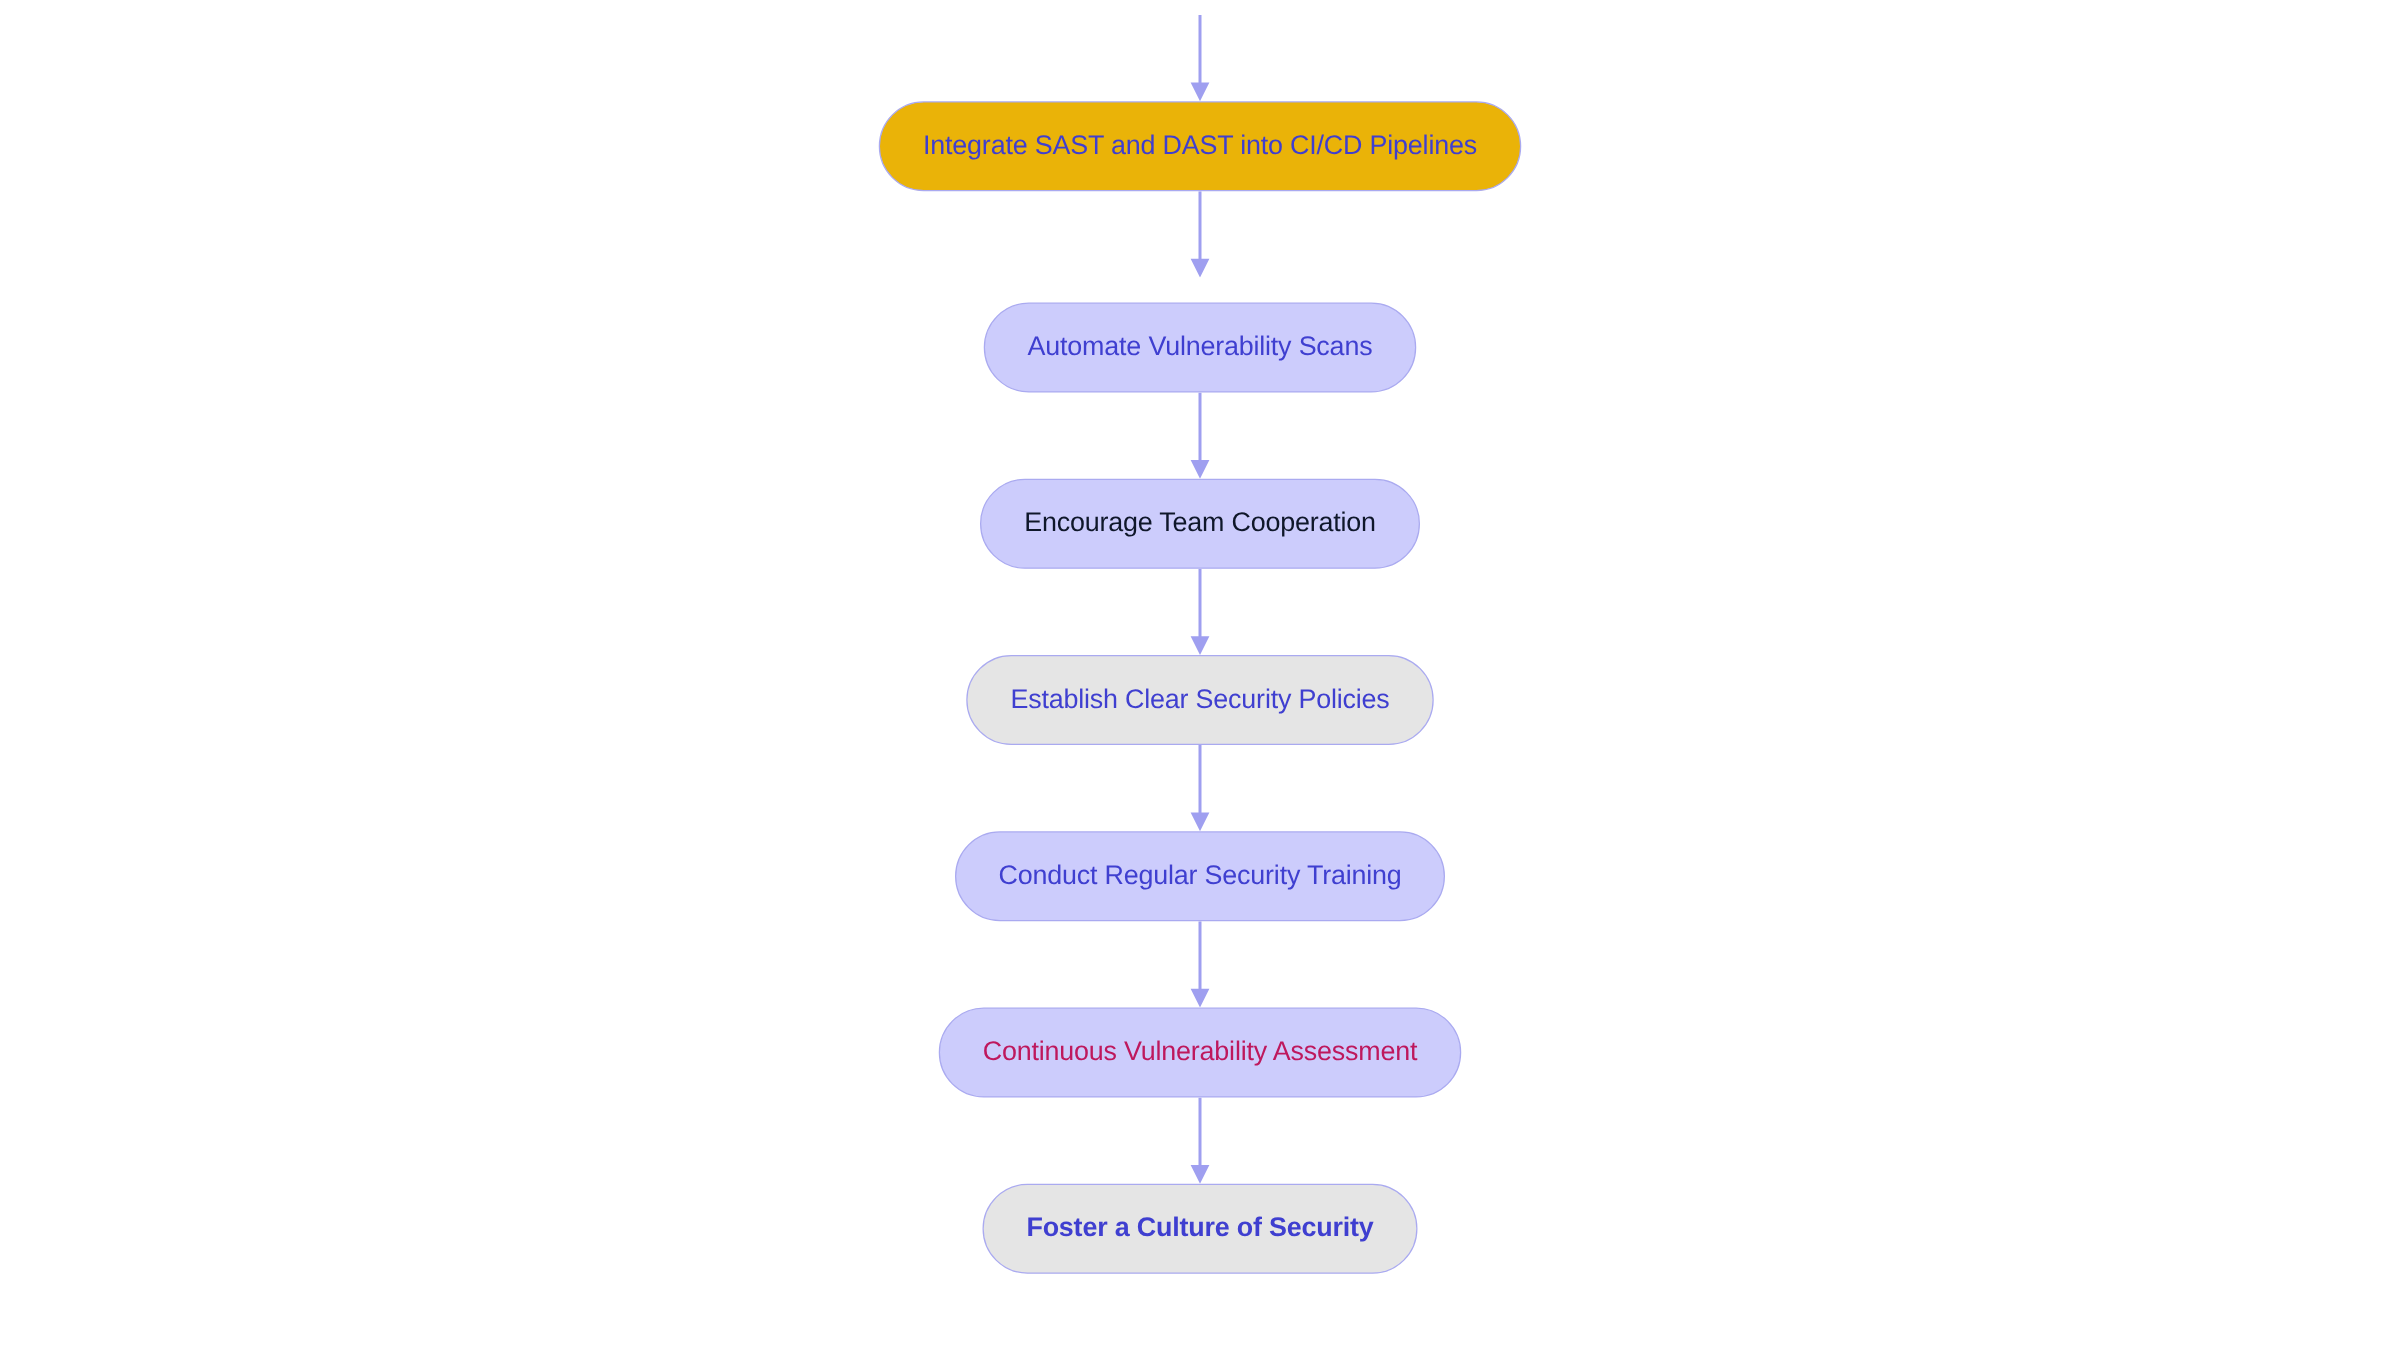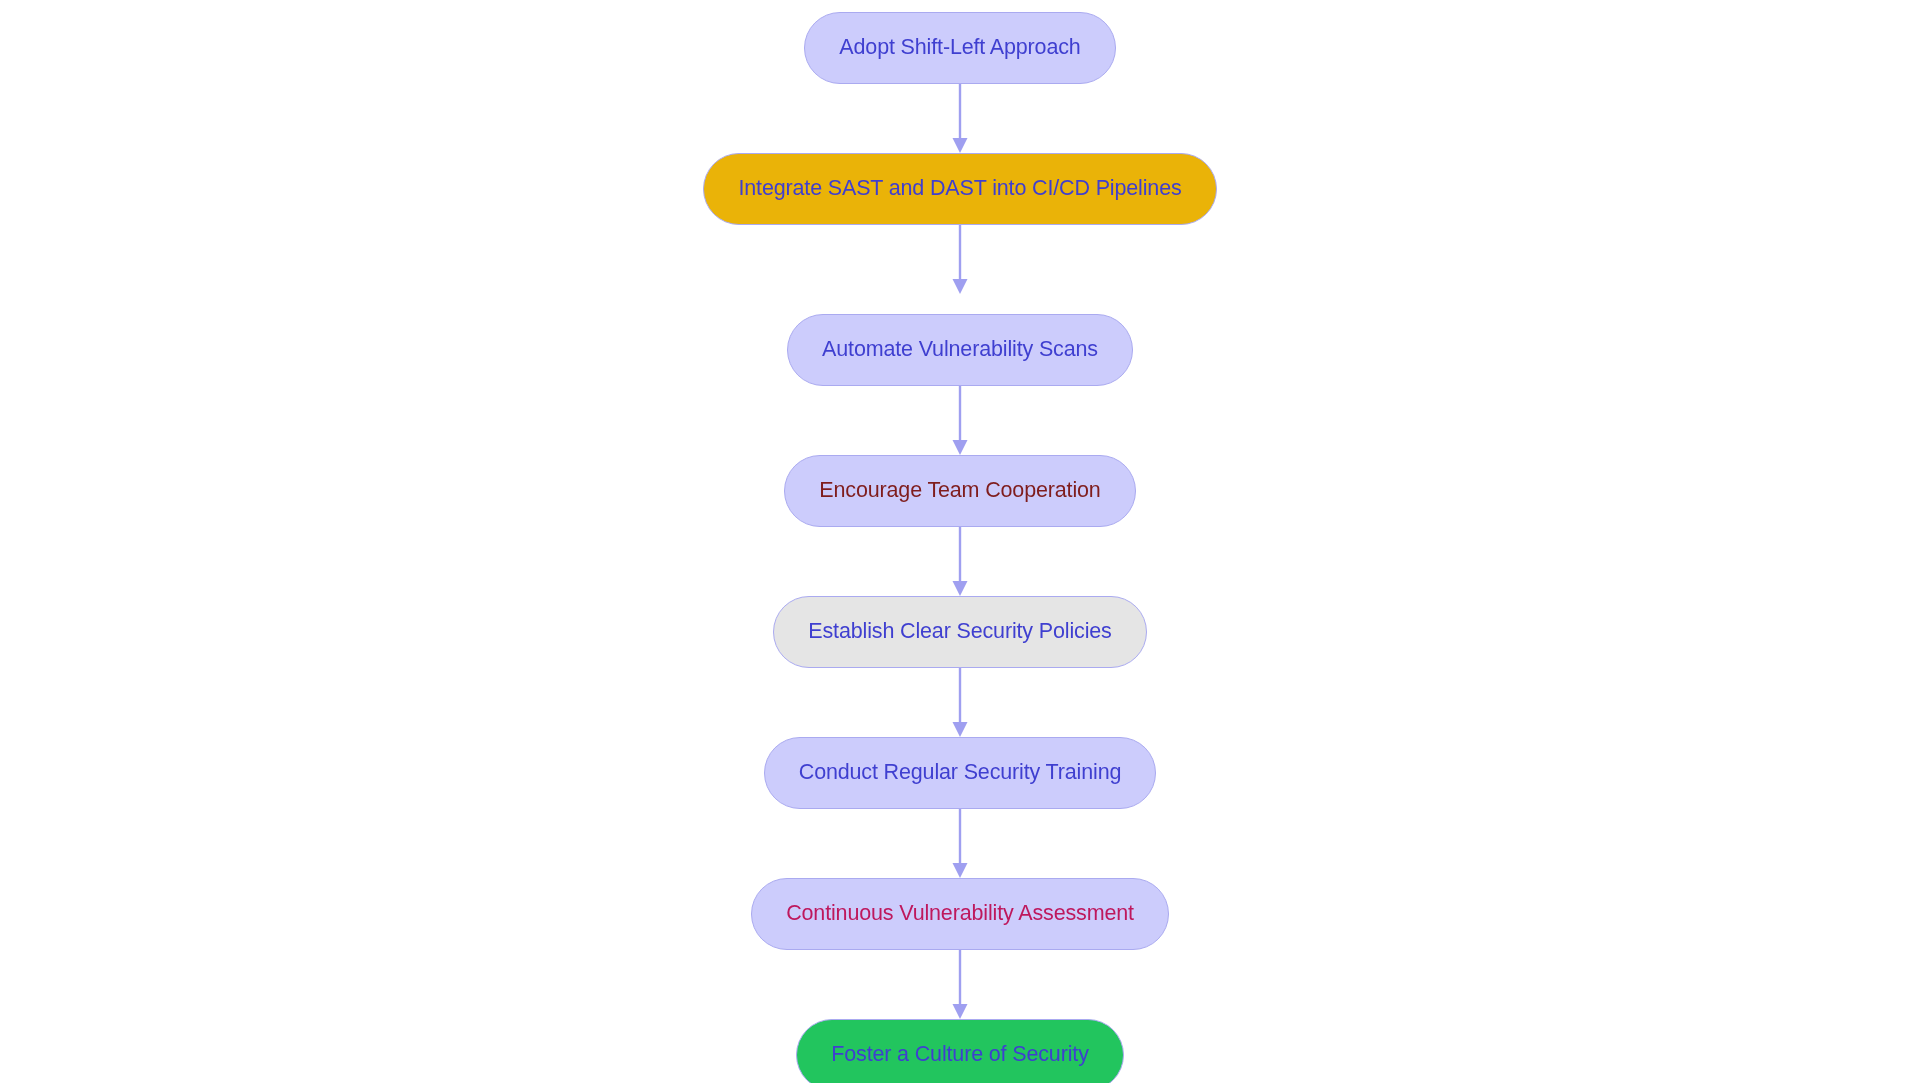--- a/index.html
+++ b/index.html
@@ -61,23 +61,20 @@
     display: block;
     flex: 0 0 auto;
   }
 </style>
 </head>
 <body style="background: rgb(255, 255, 255);">
 
 <div id="flowchart-canvas" style="background: rgb(255, 255, 255);">
   <div class="flow-column" style="top: 12px;">
 
-    <div class="flow-node" style="background: rgb(204, 204, 252); border-color: rgb(170, 170, 240);">
-      <span class="flow-node-label" style="color: rgb(63, 63, 208);">Adopt Shift-Left Approach</span>
-    </div>
 
     <svg class="flow-connector" viewBox="0 0 24 69" xmlns="http://www.w3.org/2000/svg">
       <line x1="12" y1="0" x2="12" y2="56" stroke="#9f9ff0" stroke-width="2.4"></line>
       <polygon points="12,69 4.5,54 19.5,54" fill="#9f9ff0"></polygon>
     </svg>
 
     <div class="flow-node" style="background: #eab308; border-color: rgb(170, 170, 240);">
       <span class="flow-node-label" style="color: rgb(63, 63, 208);">Integrate SAST and DAST into CI/CD Pipelines</span>
     </div>
 
@@ -89,21 +86,21 @@
     <div class="flow-node" style="background: rgb(204, 204, 252); border-color: rgb(170, 170, 240); margin-top: 20px;">
       <span class="flow-node-label" style="color: rgb(63, 63, 208);">Automate Vulnerability Scans</span>
     </div>
 
     <svg class="flow-connector" viewBox="0 0 24 69" xmlns="http://www.w3.org/2000/svg">
       <line x1="12" y1="0" x2="12" y2="56" stroke="#9f9ff0" stroke-width="2.4"></line>
       <polygon points="12,69 4.5,54 19.5,54" fill="#9f9ff0"></polygon>
     </svg>
 
     <div class="flow-node" style="background: rgb(204, 204, 252); border-color: rgb(170, 170, 240);">
-      <span class="flow-node-label" style="color: #7f1d1d;">Encourage Team Cooperation</span>
+      <span class="flow-node-label" style="color: #0f172a;">Encourage Team Cooperation</span>
     </div>
 
     <svg class="flow-connector" viewBox="0 0 24 69" xmlns="http://www.w3.org/2000/svg">
       <line x1="12" y1="0" x2="12" y2="56" stroke="#9f9ff0" stroke-width="2.4"></line>
       <polygon points="12,69 4.5,54 19.5,54" fill="#9f9ff0"></polygon>
     </svg>
 
     <div class="flow-node" style="background: #e5e5e5; border-color: rgb(170, 170, 240);">
       <span class="flow-node-label" style="color: rgb(63, 63, 208);">Establish Clear Security Policies</span>
     </div>
@@ -124,18 +121,18 @@
 
     <div class="flow-node" style="background: rgb(204, 204, 252); border-color: rgb(170, 170, 240);">
       <span class="flow-node-label" style="color: #be185d;">Continuous Vulnerability Assessment</span>
     </div>
 
     <svg class="flow-connector" viewBox="0 0 24 69" xmlns="http://www.w3.org/2000/svg">
       <line x1="12" y1="0" x2="12" y2="56" stroke="#9f9ff0" stroke-width="2.4"></line>
       <polygon points="12,69 4.5,54 19.5,54" fill="#9f9ff0"></polygon>
     </svg>
 
-    <div class="flow-node" style="background: #22c55e; border-color: rgb(170, 170, 240);">
+    <div class="flow-node" style="background: #e5e5e5; border-color: rgb(170, 170, 240); font-weight: bold;">
       <span class="flow-node-label" style="color: rgb(63, 63, 208);">Foster a Culture of Security</span>
     </div>
 
   </div>
 </div>
 
 </body></html>

